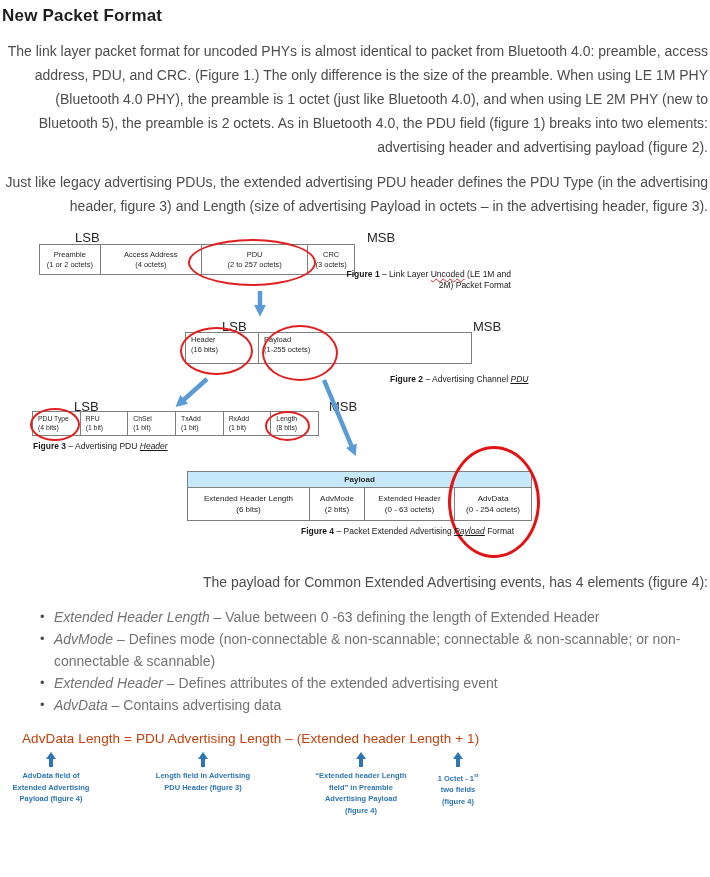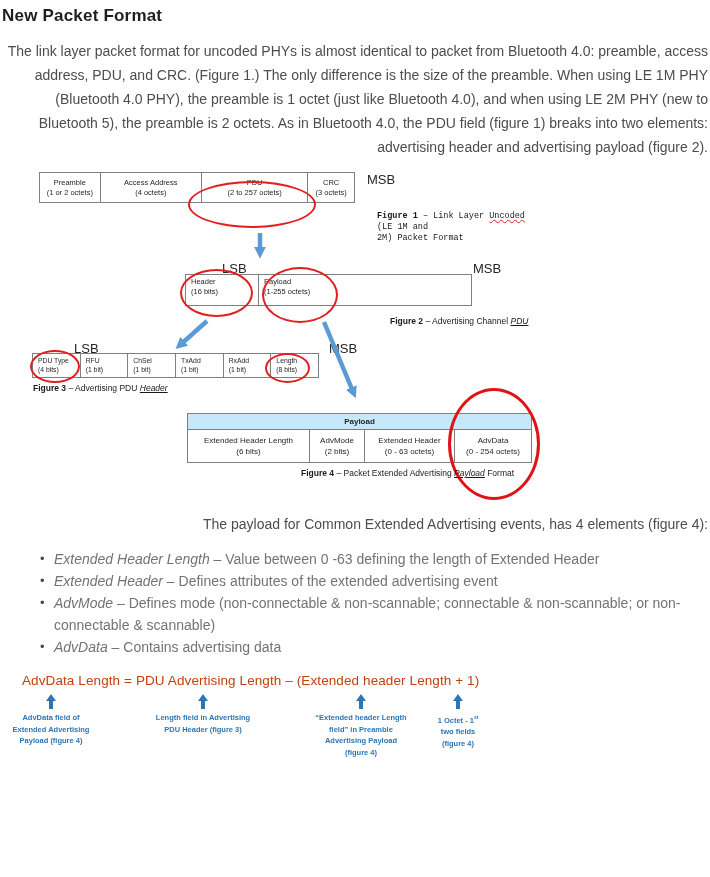--- a/index.html
+++ b/index.html
@@ -53,45 +53,46 @@
   .note-line sup { font-size: 5px; }
 </style>
 </head>
 <body>
 
 <div class="content">
 
   <h1 class="page-title">New Packet Format</h1>
 
   <p class="body-p">The link layer packet format for uncoded PHYs is almost identical to packet from Bluetooth 4.0: preamble, access address, PDU, and CRC. (Figure 1.) The only difference is the size of the preamble. When using LE 1M PHY (Bluetooth 4.0 PHY), the preamble is 1 octet (just like Bluetooth 4.0), and when using LE 2M PHY (new to Bluetooth 5), the preamble is 2 octets. As in Bluetooth 4.0, the PDU field (figure 1) breaks into two elements: advertising header and advertising payload (figure 2).</p>
+  <p class="body-p" style="margin-bottom:0;">Just like legacy advertising PDUs, the extended advertising PDU header defines the PDU Type (in the advertising header, figure 3) and Length (size of advertising Payload in octets – in the advertising header, figure 3).</p>
 
   <div class="diagram">
 
     <span class="small-lbl" style="left:38px; top:2px;">LSB</span>
     <span class="small-lbl" style="left:330px; top:2px;">MSB</span>
-    <div class="pkt-table" style="left:37px; top:2px; width:316px; height:31px;">
+    <div class="pkt-table" style="left:37px; top:16px; width:316px; height:31px;">
       <div class="pkt-cell cell-center fs1" style="width:61px;">
         <span class="l1">Preamble</span>
         <span class="l2">(1 or 2 octets)</span>
       </div>
       <div class="pkt-cell cell-center fs1" style="width:102px;">
         <span class="l1">Access Address</span>
         <span class="l2">(4 octets)</span>
       </div>
       <div class="pkt-cell cell-center fs1" style="width:107px;">
         <span class="l1">PDU</span>
         <span class="l2">(2 to 257 octets)</span>
       </div>
       <div class="pkt-cell cell-center fs1" style="width:46px;">
         <span class="l1">CRC</span>
         <span class="l2">(3 octets)</span>
       </div>
     </div>
     <div class="red-ellipse" style="left:186px; top:11px; width:128px; height:47px;"></div>
-    <div class="fig-cap" style="left:375px; top:41px; width:166px; font-family:Liberation Mono, monospace;">
+    <div class="fig-cap" style="left:343px; top:41px; width:166px; text-align:right;">
       <div><b>Figure 1</b><span> – Link Layer </span><span class="wavy">Uncoded</span><span> (LE 1M and</span></div>
       <div>2M) Packet Format</div>
     </div>
 
     <span class="small-lbl" style="left:185px; top:91px;">LSB</span>
     <span class="small-lbl" style="left:436px; top:91px;">MSB</span>
     <div class="pkt-table" style="left:183px; top:104px; width:287px; height:32px;">
       <div class="pkt-cell cell-left fs1" style="width:73px;">
         <span class="l1">Header</span>
         <span class="l2">(16 bits)</span>
@@ -176,22 +177,22 @@
       <line x1="258" y1="63" x2="258" y2="84" stroke="#5b9bd5" stroke-width="4.5" marker-end="url(#ah)"></line>
       <line x1="205" y1="151" x2="177" y2="176" stroke="#5b9bd5" stroke-width="4.5" marker-end="url(#ah)"></line>
       <line x1="322" y1="152" x2="352" y2="224" stroke="#5b9bd5" stroke-width="4.5" marker-end="url(#ah)"></line>
     </svg>
   </div>
 
   <p class="body-p" style="margin:8px 0 0 0;">The payload for Common Extended Advertising events, has 4 elements (figure 4):</p>
 
   <ul class="elements">
     <li><span class="term">Extended Header Length</span><span> – Value between 0 -63 defining the length of Extended Header</span></li>
+    <li><span class="term">AdvMode</span><span> – Defines mode (non-connectable &amp; non-scannable; connectable &amp; non-scannable; or non-connectable &amp; scannable)</span></li>
     <li><span class="term">Extended Header</span><span> – Defines attributes of the extended advertising event</span></li>
-    <li><span class="term">AdvMode</span><span> – Defines mode (non-connectable &amp; non-scannable; connectable &amp; non-scannable; or non-connectable &amp; scannable)</span></li>
     <li><span class="term">AdvData</span><span> – Contains advertising data</span></li>
   </ul>
 
 
   <div class="formula-sec">
     <div class="equation">AdvData Length = PDU Advertising Length – (Extended header Length + 1)</div>
 
     <div class="note-col" style="left:49px;">
       <div class="up-arrow"></div>
       <div class="note-line">AdvData field of</div>

